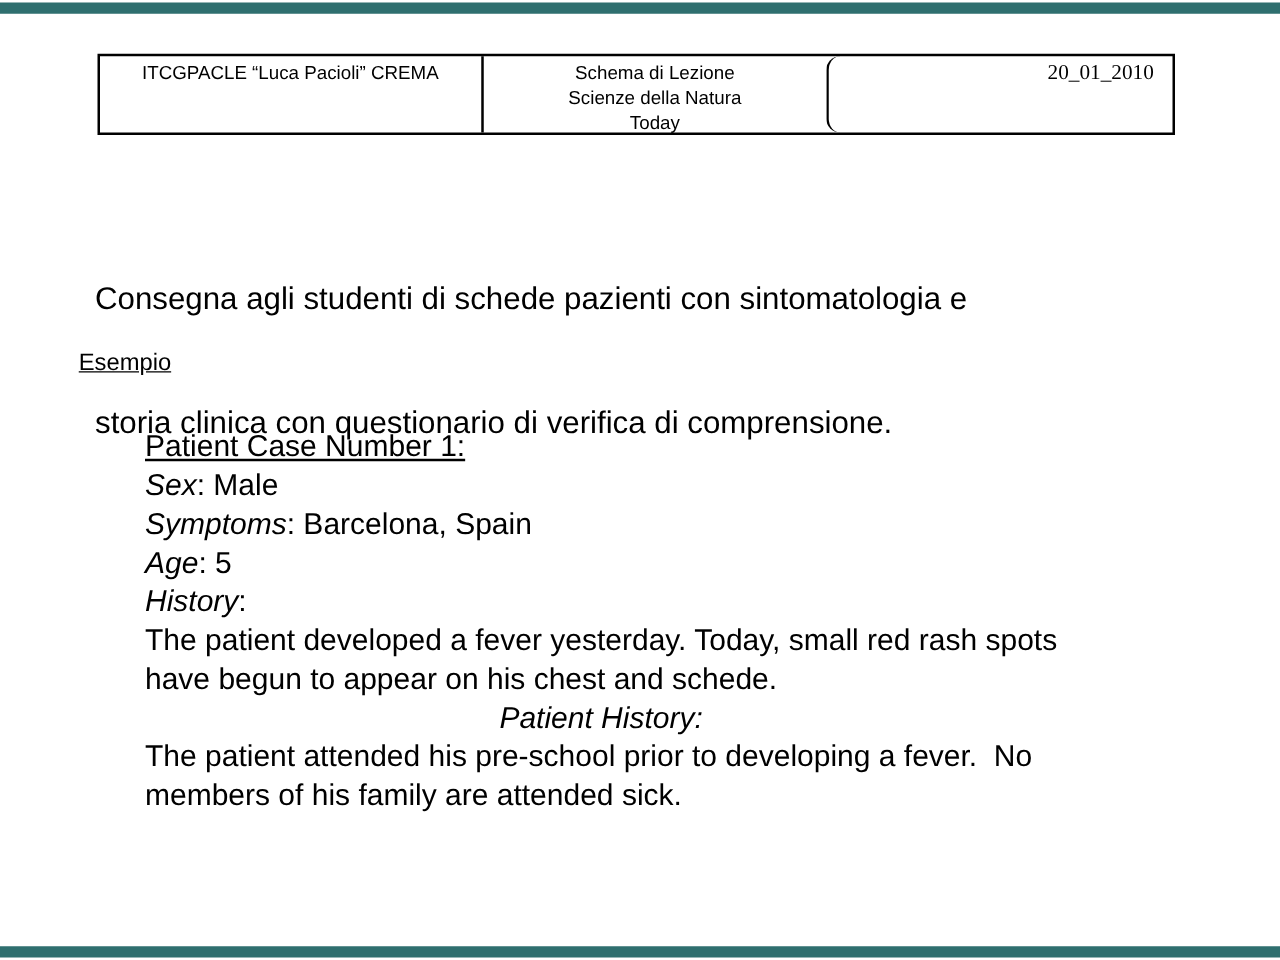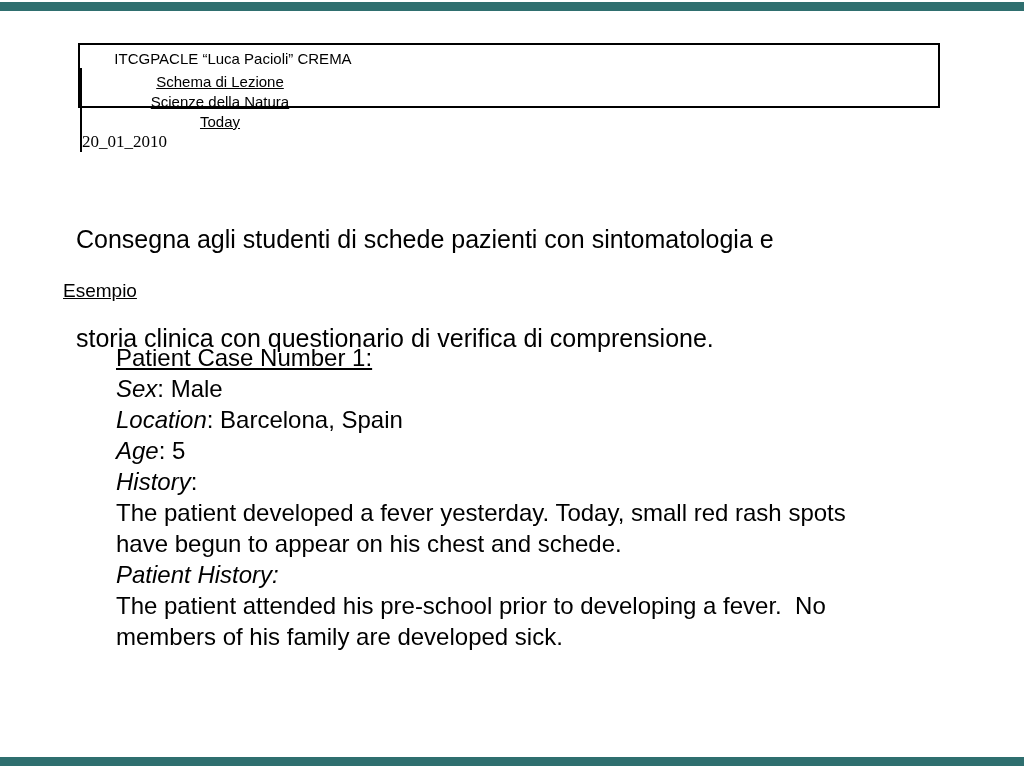--- a/index.html
+++ b/index.html
@@ -25,46 +25,45 @@
 
   .header-table {
     position: absolute;
     left: 78px;
     top: 43px;
     width: 862px;
     height: 65px;
     border: 2px solid #000000;
     display: flex;
     background: #ffffff;
-    flex-direction: column;
   }
   .header-cell { height: 100%; }
   .cell-school {
     width: 306px;
     text-align: center;
     padding-top: 4px;
     font-size: 15px;
     line-height: 19px;
   }
   .cell-lesson {
     width: 278px;
     border-left: 2px solid #000000;
     text-align: center;
     padding-top: 4px;
     font-size: 15px;
     line-height: 20px;
-    text-decoration: underline;
   }
   .cell-date {
     width: 278px;
     border-left: 2px solid #000000;
-    text-align: left;
-    padding: 3px 4px 0 0;
+    text-align: right;
+    padding: 3px 15px 0 0;
     font-family: "Liberation Serif", serif;
     font-size: 17px;
+    border-radius: 11px;
   }
 
   .intro {
     position: absolute;
     left: 76px;
     top: 157px;
     font-size: 25px;
     line-height: 33px;
     white-space: pre;
   }
@@ -77,21 +76,21 @@
   }
   .case-block {
     position: absolute;
     left: 116px;
     top: 342px;
     font-size: 24px;
     line-height: 31px;
   }
   .case-line { white-space: pre; }
   .case-title { text-decoration: underline; }
-  .it { font-style: italic; }
+  .it { font-style: italic; text-align: center; }
 </style>
 </head>
 <body>
 
 <div class="canvas">
 
   <div class="accent-bar top"></div>
   <div class="accent-bar bottom"></div>
 
   <div class="header-table">
@@ -111,23 +110,23 @@
   <div class="intro">
     <div class="intro-line">Consegna agli studenti di schede pazienti con sintomatologia e</div>
     <div class="intro-line">storia clinica con questionario di verifica di comprensione.</div>
   </div>
 
   <div class="example-heading">Esempio</div>
 
   <div class="case-block">
     <div class="case-line"><span class="case-title">Patient Case Number 1:</span></div>
     <div class="case-line"><span class="it">Sex</span><span>: Male</span></div>
-    <div class="case-line"><span class="it">Location</span><span>: Barcelona, Spain</span></div>
+    <div class="case-line"><span class="it">Symptoms</span><span>: Barcelona, Spain</span></div>
     <div class="case-line"><span class="it">Age</span><span>: 5</span></div>
     <div class="case-line"><span class="it">History</span><span>:</span></div>
     <div class="case-line">The patient developed a fever yesterday. Today, small red rash spots</div>
     <div class="case-line">have begun to appear on his chest and schede.</div>
     <div class="case-line it">Patient History:</div>
     <div class="case-line">The patient attended his pre-school prior to developing a fever.  No</div>
-    <div class="case-line">members of his family are developed sick.</div>
+    <div class="case-line">members of his family are attended sick.</div>
   </div>
 
 </div>
 
 </body></html>

